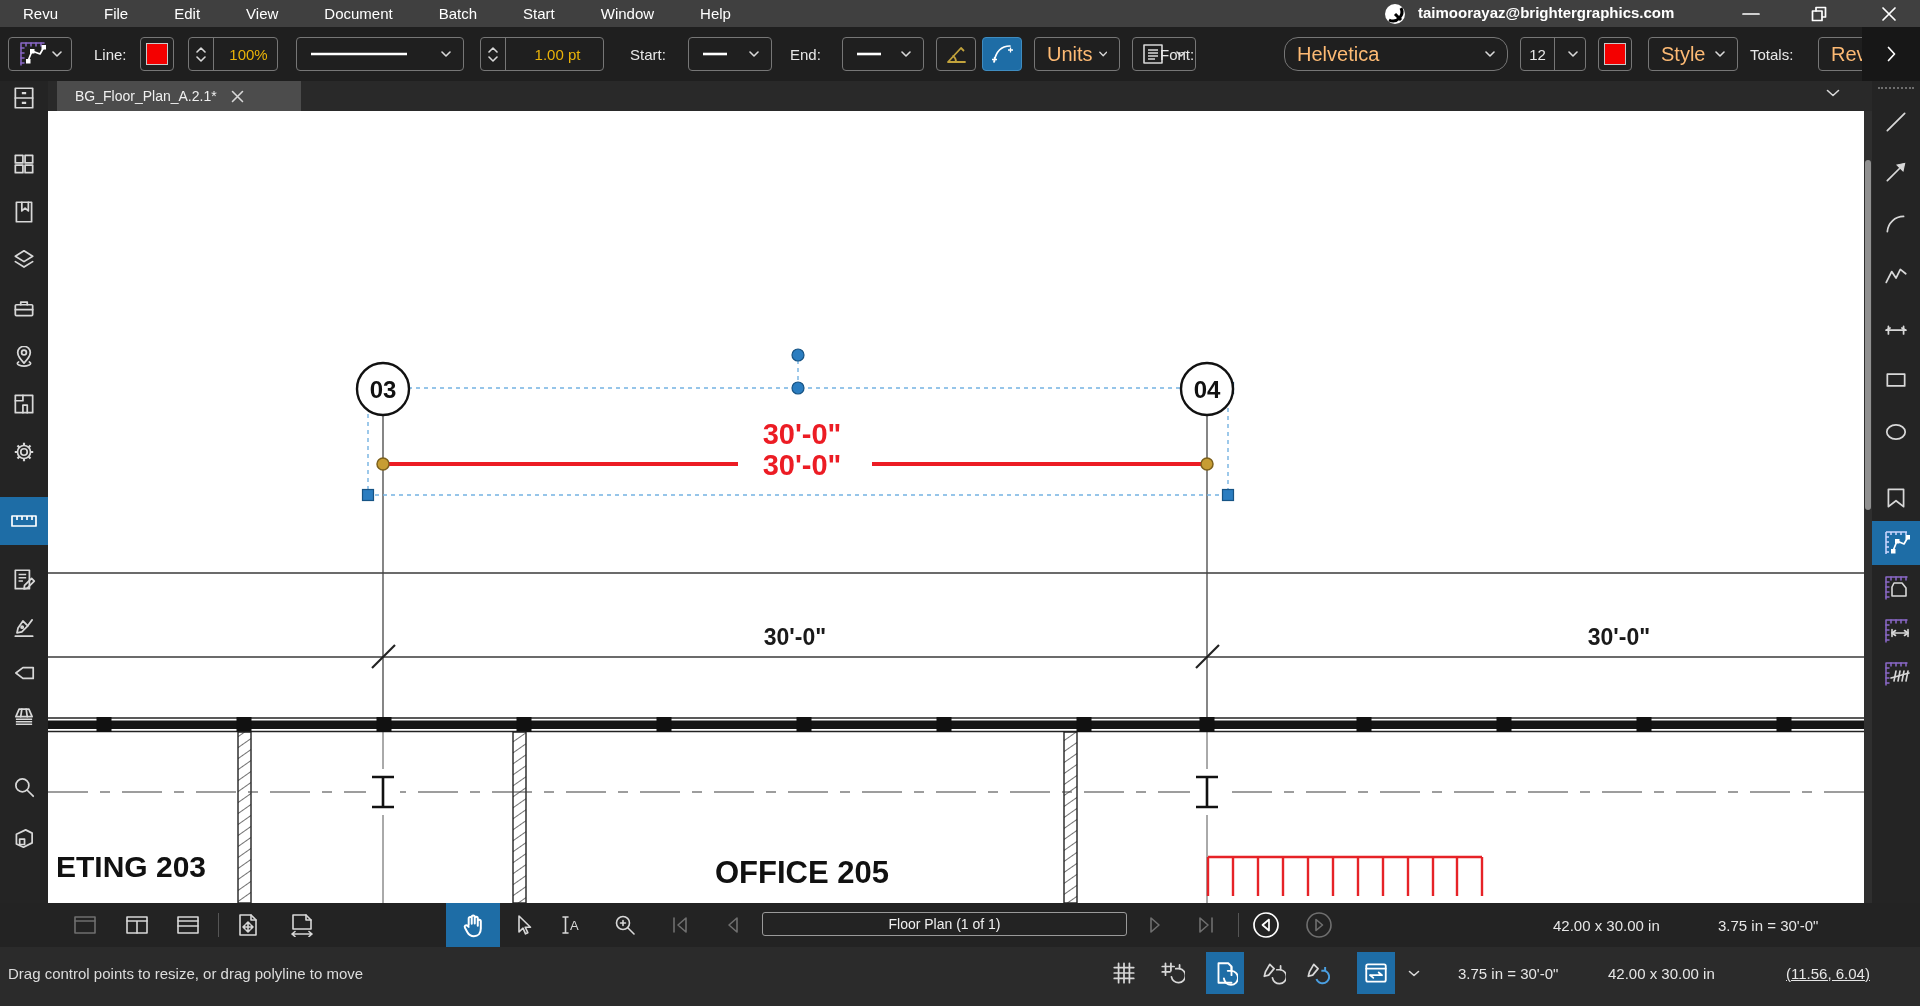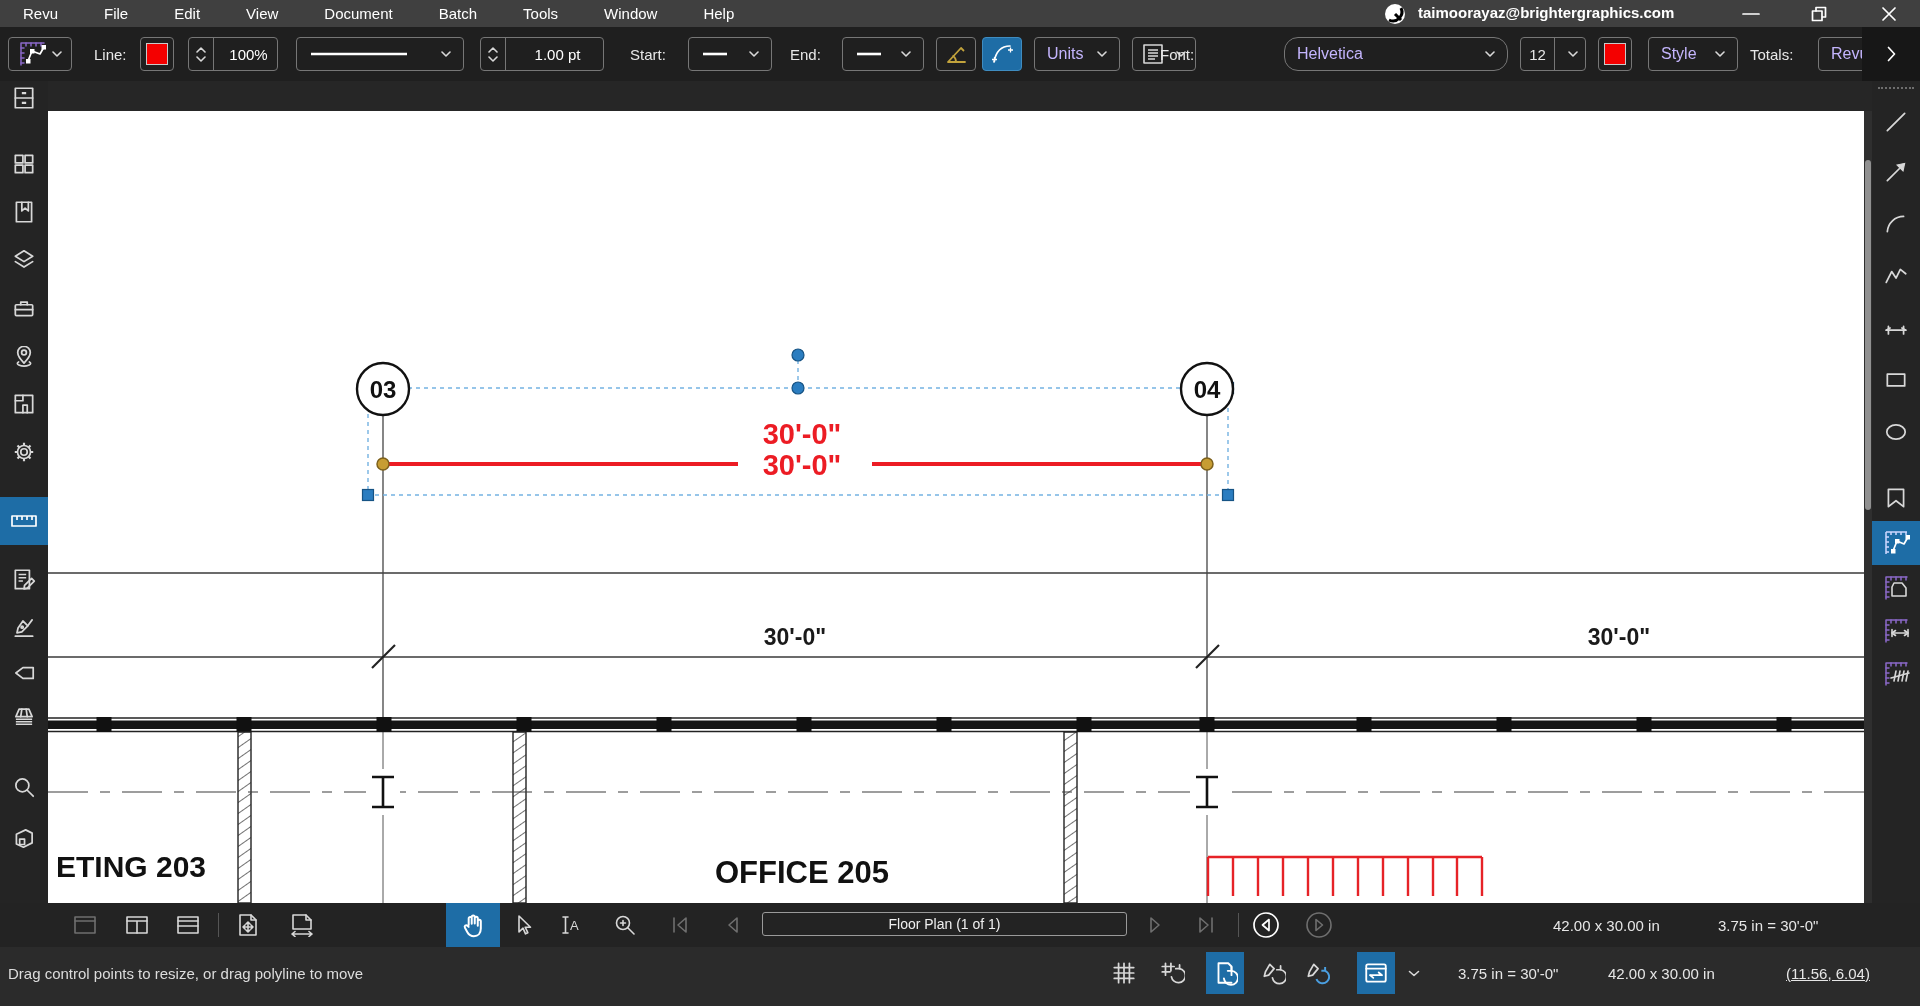--- a/index.html
+++ b/index.html
@@ -15,22 +15,22 @@
   #menubar{left:0;top:0;width:1920px;height:27px;background:#404040;display:flex;align-items:center;}
   .menu-item{font-size:15px;color:#fff;padding:0 23px;cursor:default;}
   
   #propbar{left:0;top:27px;width:1920px;height:54px;background:#1f1f1f;}
   .tbtn{position:absolute;top:10px;height:34px;border:1px solid #767676;border-radius:4px;
         display:flex;align-items:center;justify-content:center;box-sizing:border-box;background:transparent;gap:6px;}
   .tbtn.blue{background:#1e6da6;border-color:#3f8cc0;}
   .tlabel{position:absolute;top:0;height:54px;display:flex;align-items:center;font-size:15px;color:#e8e8e8;}
   .swatch{width:20px;height:20px;border:1px solid #c9c9c9;}
   .spin{width:24px;height:100%;display:flex;flex-direction:column;align-items:center;justify-content:center;gap:3px;border-right:1px solid #767676;}
-  .val{flex:1;text-align:center;font-size:15px;color:#ffffff;}
-  .ddtext{font-size:16px;color:#c4b5fd;}
+  .val{flex:1;text-align:center;font-size:15px;color:#eab308;}
+  .ddtext{font-size:20px;color:#fdba74;}
   
   #tabbar{left:48px;top:81px;width:1824px;height:30px;background:#292929;}
   #doc-tab{position:absolute;left:9px;top:0;width:244px;height:30px;background:#4c4c4c;display:flex;align-items:center;
            padding:0 12px 0 18px;box-sizing:border-box;font-size:14px;color:#f0f0f0;gap:14px;}
   
   .sidecol{top:81px;width:48px;height:925px;background:#242424;}
   .sideitem{position:absolute;left:8px;width:32px;height:32px;display:flex;align-items:center;justify-content:center;}
   .hl{position:absolute;left:0;width:48px;background:#1e6da6;}
   
   #canvas-wrap{left:48px;top:111px;width:1816px;height:792px;background:#fff;}
@@ -55,21 +55,21 @@
 
 <div id="app">
 
   <div id="menubar" class="abs">
     <span class="menu-item">Revu</span>
     <span class="menu-item">File</span>
     <span class="menu-item">Edit</span>
     <span class="menu-item">View</span>
     <span class="menu-item">Document</span>
     <span class="menu-item">Batch</span>
-    <span class="menu-item">Tools</span>
+    <span class="menu-item">Start</span>
     <span class="menu-item">Window</span>
     <span class="menu-item">Help</span>
 
     <div class="abs" style="left:1384px;top:3px;">
       <svg width="22" height="22" viewBox="0 0 22 22">
         <circle cx="11" cy="11" r="10" fill="#fff"></circle>
         <path d="M5 17 A 9 9 0 0 0 17 5" stroke="#000" stroke-width="3" fill="none"></path>
         <path d="M11 11 L17 17" stroke="#000" stroke-width="3"></path>
       </svg>
     </div>
@@ -232,20 +232,33 @@
       <span class="ddtext">Revu</span>
     </div>
 
     <div class="abs" style="left:1862px;top:0;width:58px;height:54px;background:#171717;display:flex;align-items:center;justify-content:center;">
       <svg width="9" height="16" viewBox="0 0 9 16">
           <path d="M1.5 1.5 L7.5 8 L1.5 14.5" class="icw"></path>
         </svg>
     </div>
   </div>
 
+  <div id="tabbar" class="abs">
+    <div id="doc-tab">
+      <span>BG_Floor_Plan_A.2.1*</span>
+      <svg width="13" height="13" viewBox="0 0 13 13">
+          <path d="M1.5 1.5 L11.5 11.5 M11.5 1.5 L1.5 11.5" class="ic"></path>
+        </svg>
+    </div>
+    <div class="abs" style="left:1778px;top:8px;">
+      <svg width="14" height="8" viewBox="0 0 14 8">
+          <path d="M1.5 1.5 L7 6.5 L12.5 1.5" class="ic"></path>
+        </svg>
+    </div>
+  </div>
 
   <div class="abs sidecol" style="left:0;">
     <div class="hl" style="top:416px;height:48px;"></div>
     <div class="hl" style="top:822px;height:44px;"></div>
   </div>
 
   <div class="sideitem abs" style="top:82px;">
     <svg width="26" height="26" viewBox="0 0 24 24">
       <rect x="4" y="3" width="16" height="18" class="ic"></rect>
         <path d="M4 12 H20" class="ic"></path>

